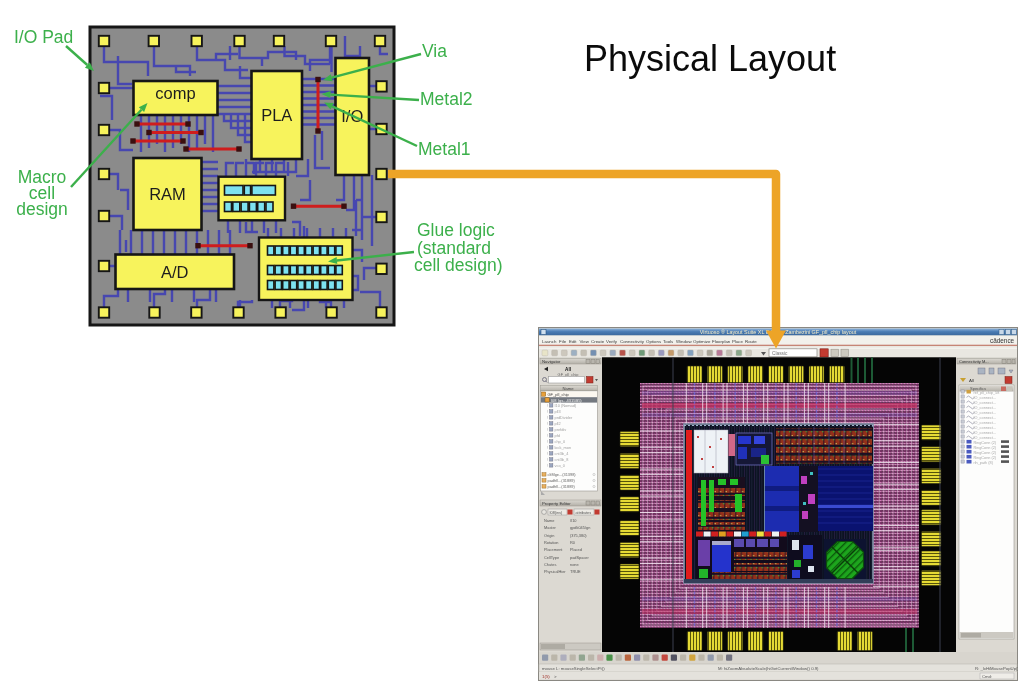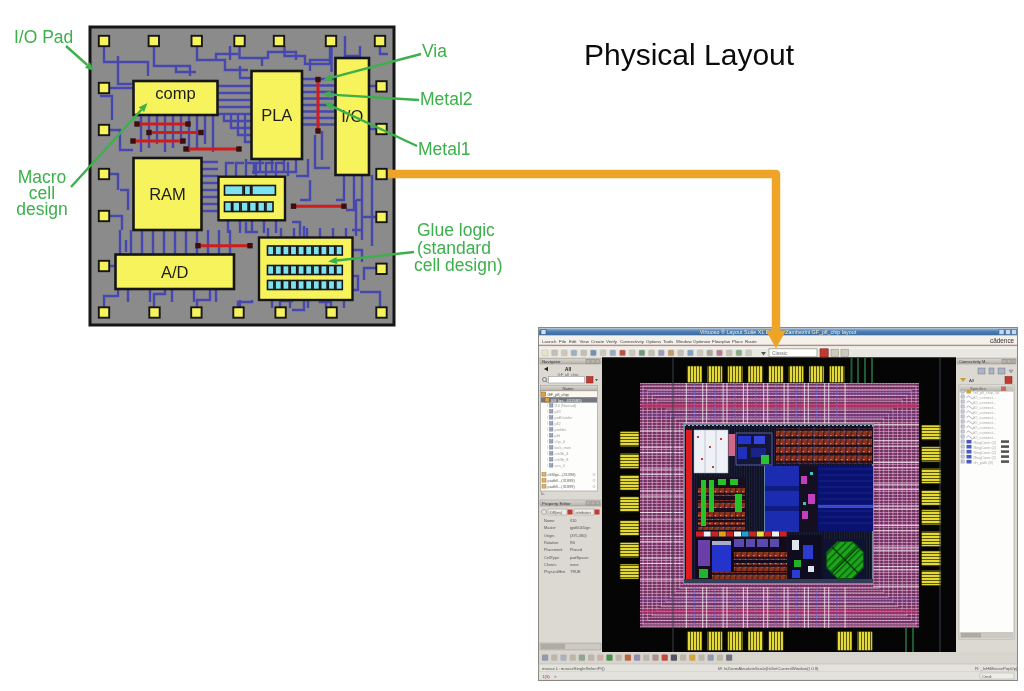--- a/index.html
+++ b/index.html
@@ -1,15 +1,15 @@
 <!DOCTYPE html>
 <html><head><meta charset="utf-8"><style>
 html,body{margin:0;padding:0;background:#fff}
 .page{position:relative;width:1024px;height:691px;background:#fff;overflow:hidden;font-family:"Liberation Sans",sans-serif}
-.title{position:absolute;left:584px;top:38px;font-size:30px;color:#0b0b0b;letter-spacing:0px;font-weight:500}
+.title{position:absolute;left:584px;top:38px;font-size:36px;color:#0b0b0b;letter-spacing:0px;font-weight:500}
 </style></head><body>
 <div class="page">
 
 <svg style="position:absolute;left:0;top:0" width="530" height="345" viewBox="0 0 530 345">
 
 <rect x="90" y="27" width="304" height="298" fill="#8b8b8b" stroke="#161616" stroke-width="3"></rect>
 
 <path d="M104,46 V62 H148 V76 M154,46 V66 H190 V76 M197,46 V60 H225 V70 H248 M239.5,46 V58 H262 V66 M284.5,46 V56 H305 V64 H330 M331.5,46 V60 V72 M380,46 V54 H388 M331.5,60 H310 V71 M360,46 V56 H345 V58 M109,88 H133 M109,130 H120 V150 H133 M109,174 H118 V190 M109,216 H122 V230 M109,266 H115 M104,308 V296 H118 V289 M376,86 H369 M376,129 H369 M376,217 H362 V200 H356 M376,268 H364 V280 M380,308 V292 H360 M104,308 V298 M154,308 V294 H165 V289 M197,308 V300 H210 V289 M238,308 V302 H252 V300 M280,308 V302 V300 M331,308 V302 H320 V300 M280,308 V301 H292 V300 M217,86 H251 M217,93 H251 M217,100 H251 M217,107 H251 M217,114 H251 M224,115 V121 H251 M231,115 V128 H251 M238,115 V135 H251 M245,115 V142 H251 M302,79 H335 M302,85.5 H335 M302,92 H335 M302,98.5 H335 M302,105 H335 M302,111.5 H335 M302,118 H335 M302,124.5 H335 M141,115 V152 M149,115 V148 M157,115 V144 M165,115 V152 M173,115 V148 M181,115 V144 M189,115 V152 M197,115 V148 M205,115 V144 M213,115 V152 M120,230 V254 M131,230 V254 M142,230 V254 M153,230 V254 M164,230 V254 M175,230 V254 M186,230 V254 M197,230 V254 M208,230 V254 M219,230 V254 M230,230 V254 M128,289 V302 M150,289 V302 M172,289 V302 M194,289 V302 M216,289 V302 M201,162 H218 M201,169 H218 M201,176 H218 M201,183 H218 M201,190 H218 M201,197 H218 M201,204 H218 M201,211 H218 M226,177 V163 H234 M236,177 V163 H244 M246,177 V163 H254 M256,177 V163 H264 M266,177 V163 H274 M276,177 V163 H284 M228,220 V233 M240,220 V233 M252,220 V233 M264,220 V233 M276,220 V233 M268,237 V228 M281,237 V228 M294,237 V228 M307,237 V228 M320,237 V228 M333,237 V228 M346,237 V228 M272,300 V308 M290,300 V308 M308,300 V308 M326,300 V308 M344,300 V308 M260,159 V172 H252 M272,159 V172 H252 M284,159 V172 H252 M296,159 V172 H252 M344,175 V200 H336 M354,175 V210 H346 M356,200 V236 M362,186 V230 H352 M330,64 V40 M345,58 V36 M310,180 V200 H300 M292,222 H300 V236 M288,162 V176 M120,190 H128 V210 M126,240 V252 M240,300 V308 M352,250 H362 V262 M352,276 H358 V290 H344 V300 M372,175 V246 M362,175 V240 M308,159 V176 H296 M315,135 V168 H330 M322,131 V160 M246,159 V170 M254,162 V174 M246,222 V232 H258 M100,96 H112 V120 M118,56 V84 H132 M240,66 V78 H252 M230,46 V60 M310,240 V252 M304,226 V240 M356,132 H344 M356,140 H348 M292,310 H304 V300 M239.5,58 H268 V52 H296 V60 M197,60 H216 V54 H238 M154,66 H176 V72 H196" fill="none" stroke="#4747b0" stroke-width="2.4"></path>
 
 <path d="M137,124 H188 M149,132.5 H201 M133,141 H183 M186,149 H239 M198,245.7 H250 M293.5,206.2 H344 M318,79.5 V131" fill="none" stroke="#cf1d1d" stroke-width="3"></path>

